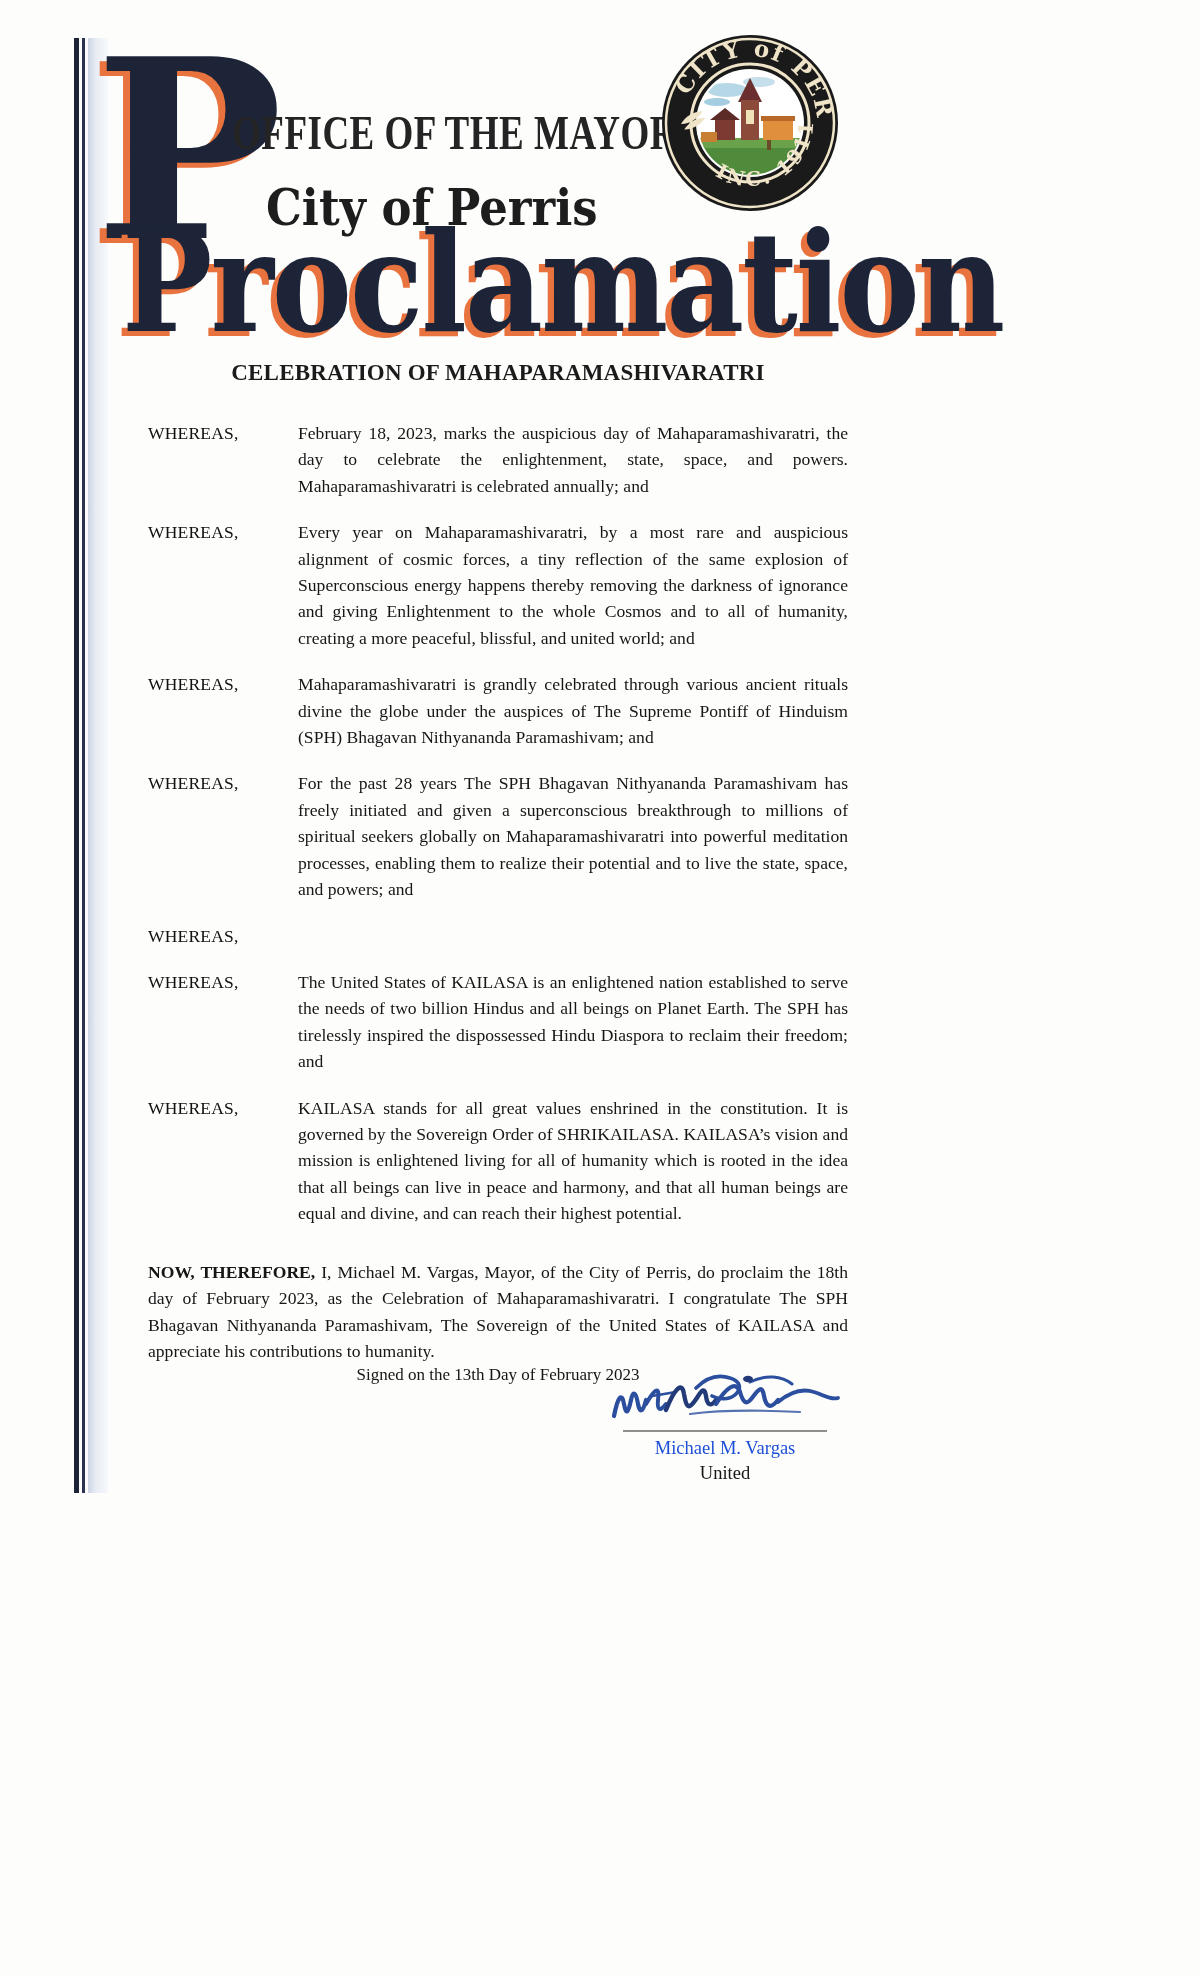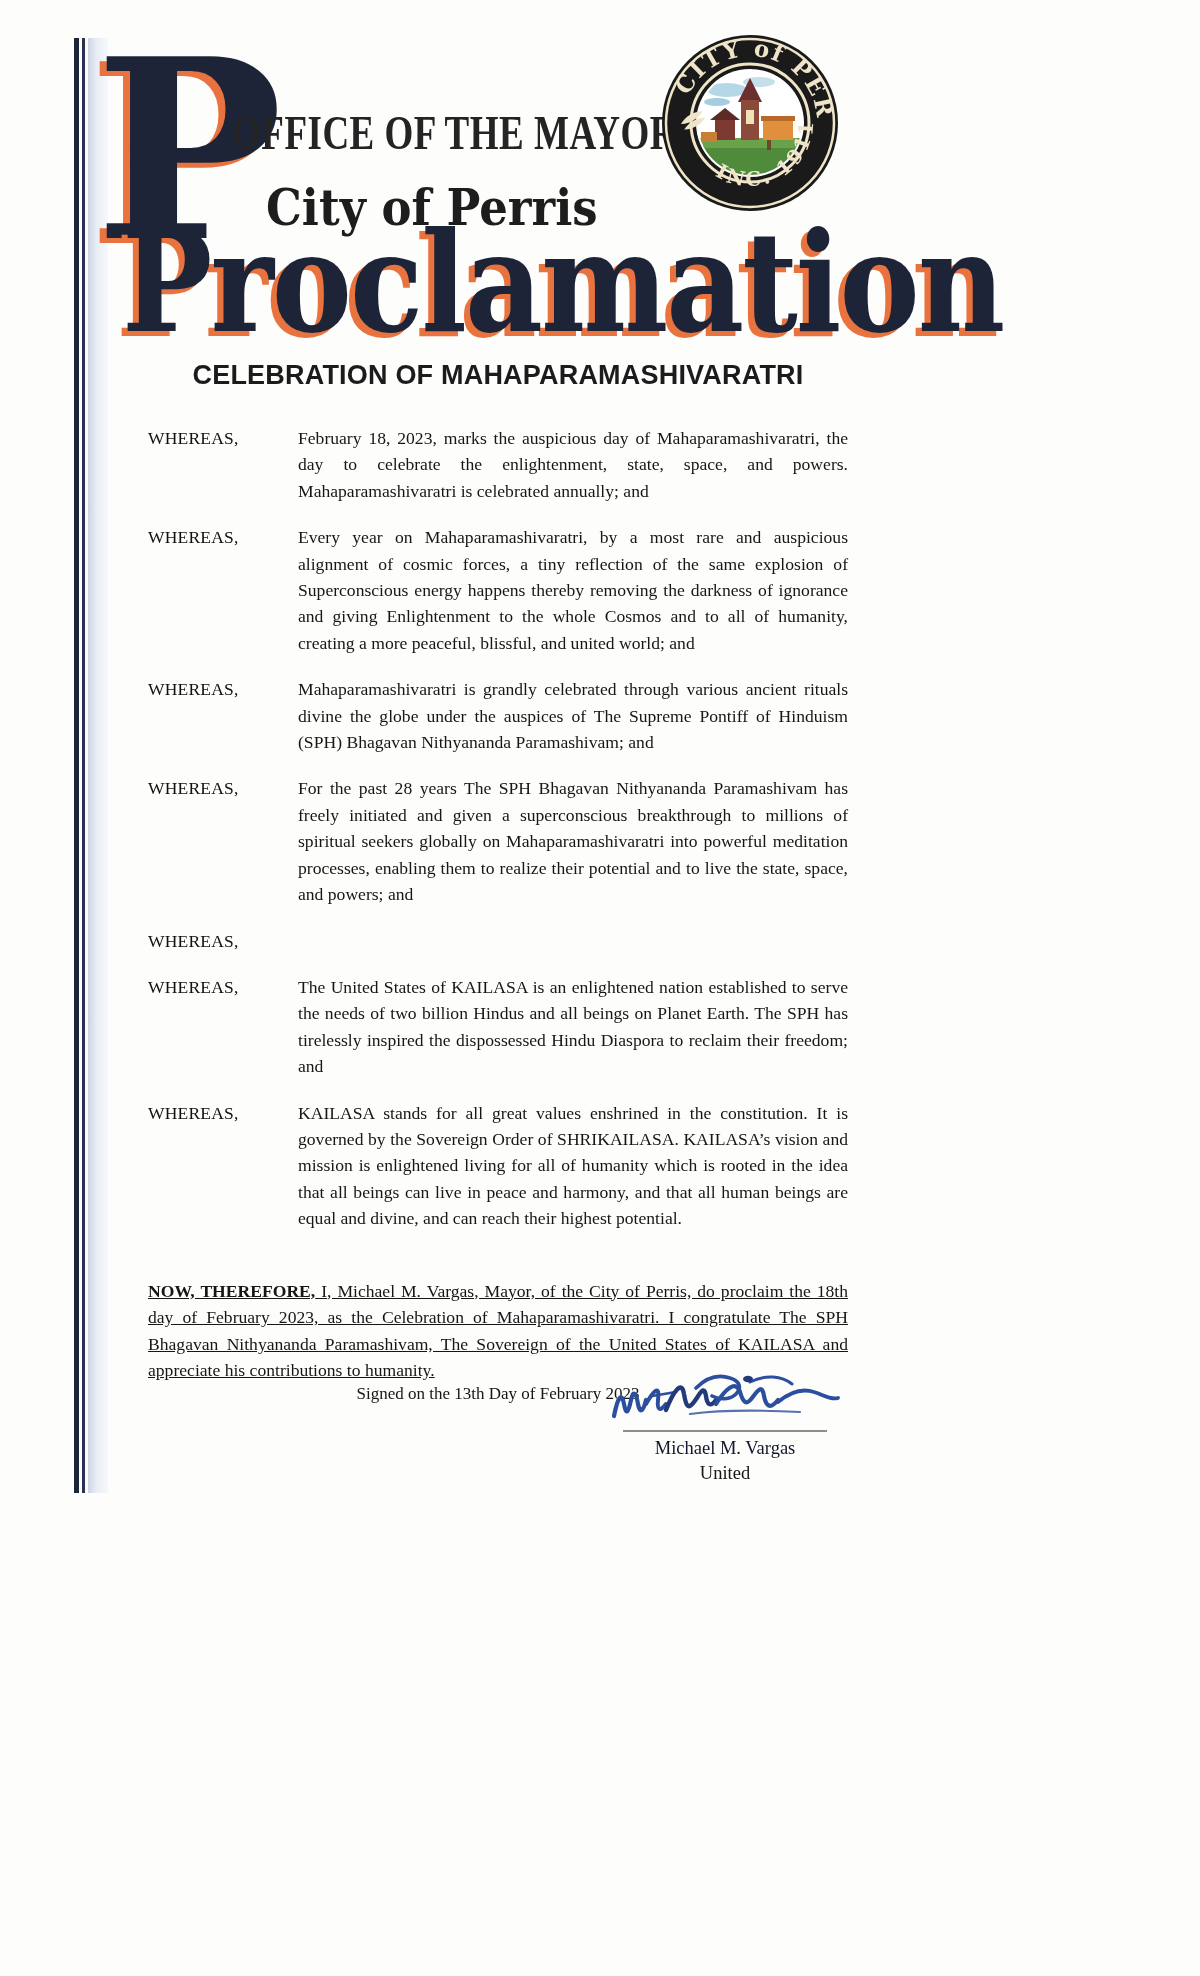--- a/index.html
+++ b/index.html
@@ -89,23 +89,23 @@
   .seal{position:absolute;left:655px;top:28px;width:190px;height:190px;}
 
   
   .doc{
     position:absolute;
     left:148px; top:360px;
     width:700px;
   }
   .doc-title{
     text-align:center;
-    font-family:Liberation Sans, sans-serif;
-    font-weight:700;
-    font-size:27px;
+    font-family:Liberation Serif, serif;
+    font-weight:700;
+    font-size:23px;
     letter-spacing:.2px;
     color:#1b1b1b;
     margin:0 0 34px 0;
   }
   .clause{
     display:flex;
     margin-bottom:20px;
   }
   .clause-label{
     flex:0 0 150px;
@@ -120,27 +120,26 @@
     flex:1 1 auto;
     font-family:"Liberation Serif", serif;
     font-size:17.6px;
     line-height:26.4px;
     color:#161616;
     text-align:justify;
     text-justify:inter-word;
     hyphens:none;
   }
   .closing{
-    margin-top:46px;
+    margin-top:32px;
     font-family:"Liberation Serif", serif;
     font-size:17.6px;
     line-height:26.6px;
     color:#161616;
     text-align:justify;
-    text-decoration:underline;
   }
   .closing b{font-weight:700;}
   .signed-line{
     text-align:center;
     font-family:"Liberation Serif", serif;
     font-size:17px;
     color:#161616;
   }
 
   
@@ -151,21 +150,21 @@
     text-align:center;
   }
   .sig-svg{display:block;margin:0 auto;}
   .sig-rule{
     width:204px;height:2px;background:#8e8e8e;
     margin:-2px auto 4px auto;
   }
   .sig-name{
     font-family:"Liberation Serif", serif;
     font-size:18.5px;
-    color:#0f172a;
+    color:#1d4ed8;
     line-height:25px;
   }
   .sig-title{
     font-family:"Liberation Serif", serif;
     font-size:18.5px;
     color:#161616;
     line-height:25px;
   }
 </style>
 </head>

